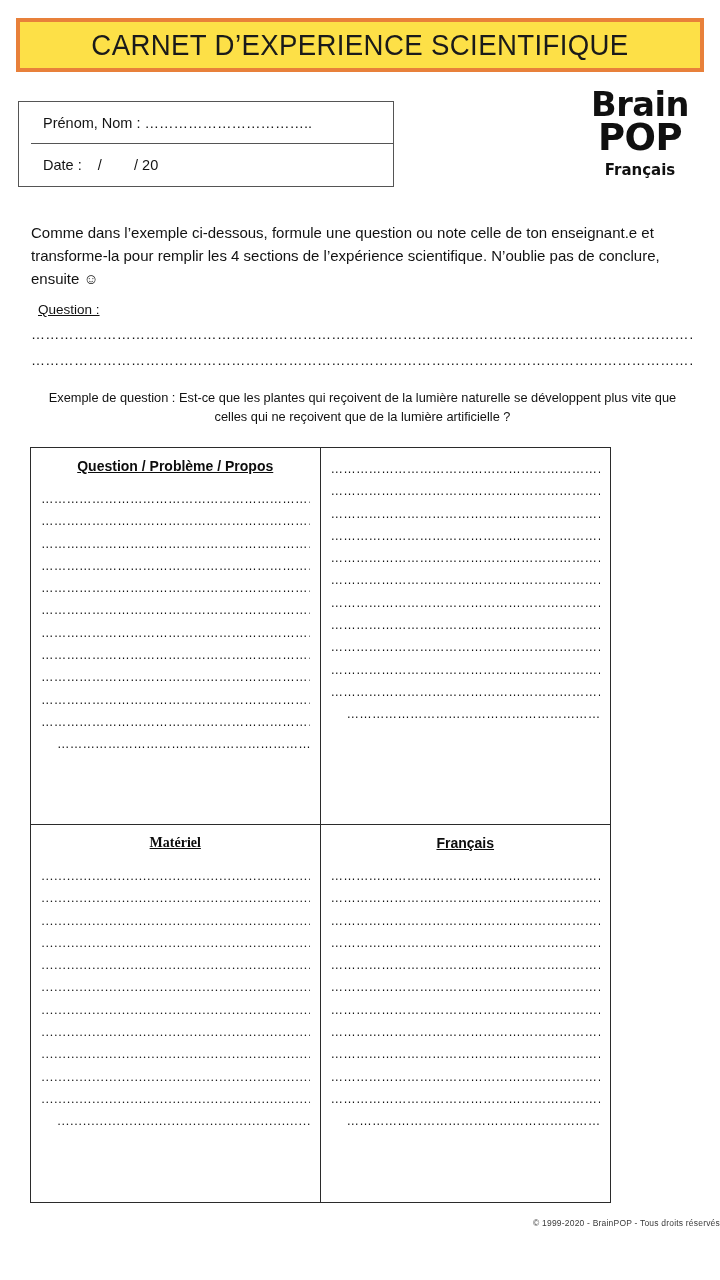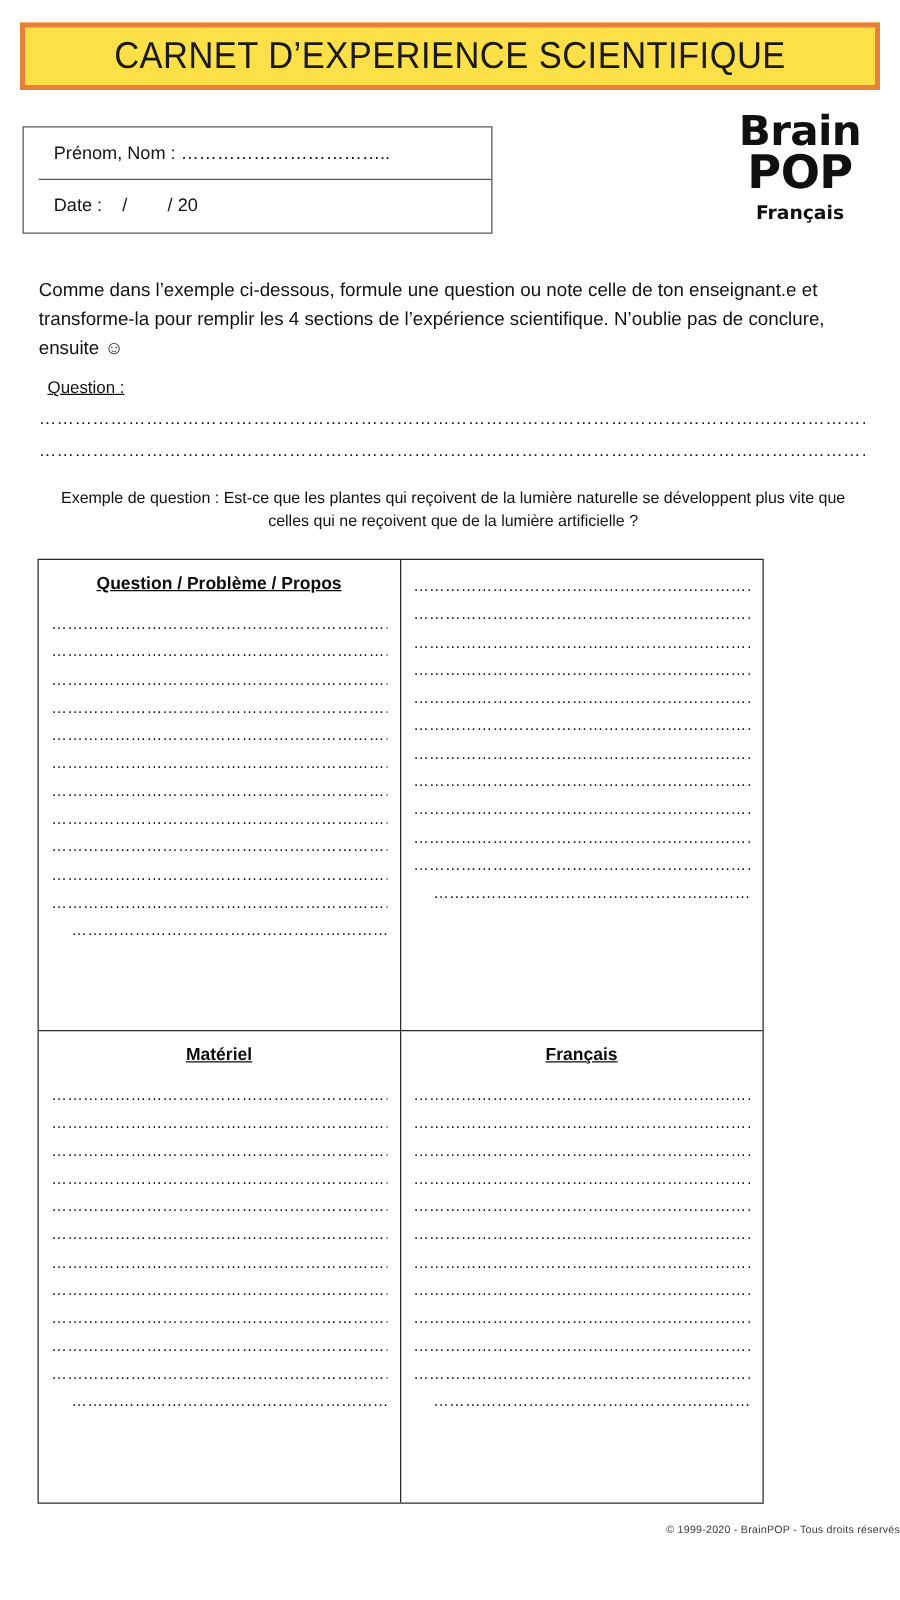--- a/index.html
+++ b/index.html
@@ -165,21 +165,21 @@
     background: #ffffff;
   }
   .cell {
     box-sizing: border-box;
     position: relative;
     overflow: hidden;
     padding: 10px 6px 6px 6px;
   }
   .cell.c-r0c0 { border-right: 1px solid #2b2b2b; border-bottom: 1px solid #2b2b2b; }
   .cell.c-r0c1 { border-bottom: 1px solid #2b2b2b; }
-  .cell.c-r1c0 { border-right: 1px solid #2b2b2b; }
+  .cell.c-r1c0 { border-right: 1px solid #2b2b2b; font-family: Liberation Serif, serif; }
 
   .cell-title {
     text-align: center;
     font-size: 14px;
     font-weight: bold;
     text-decoration: underline;
     color: #0d0d0d;
     margin-bottom: 14px;
   }
   .cell-lines {

